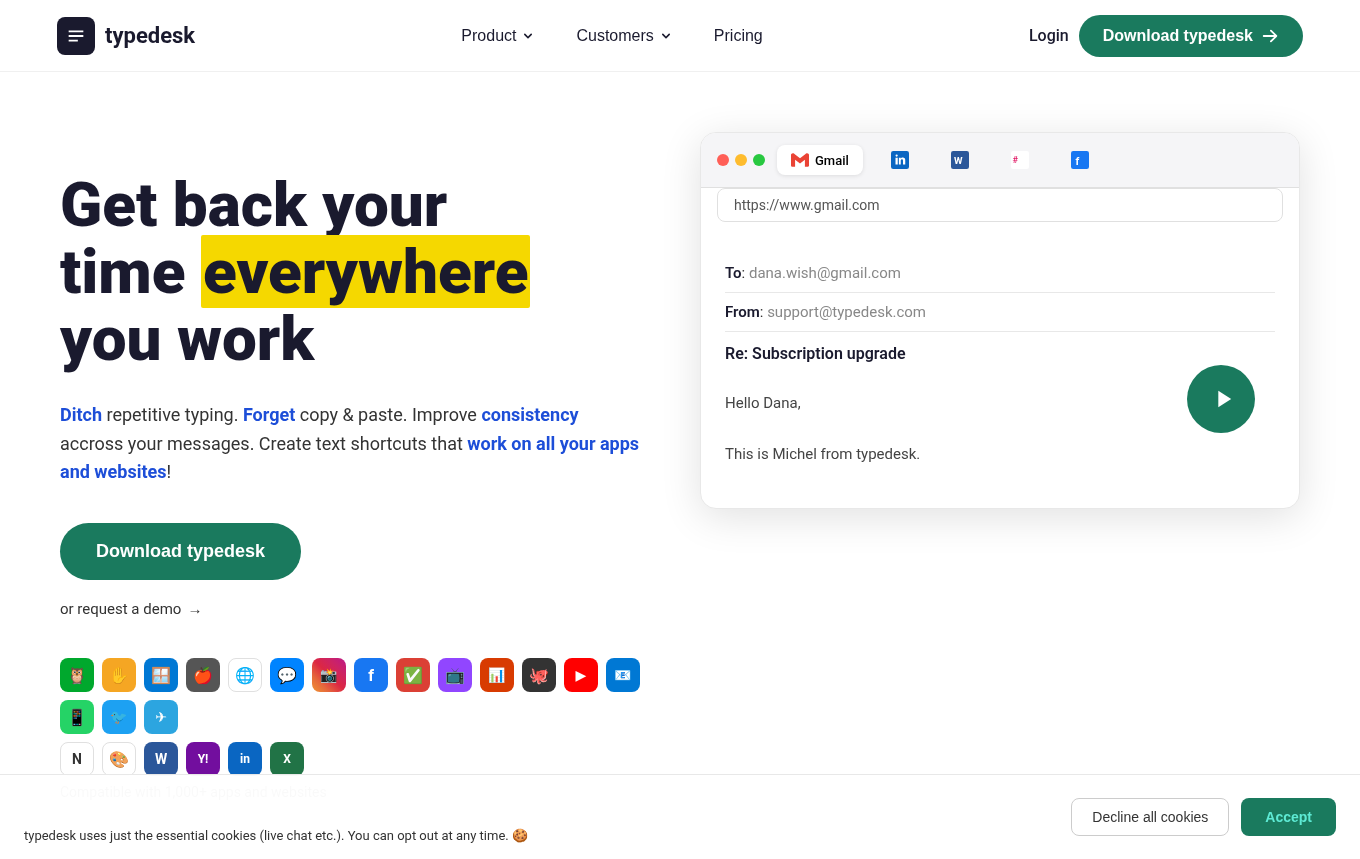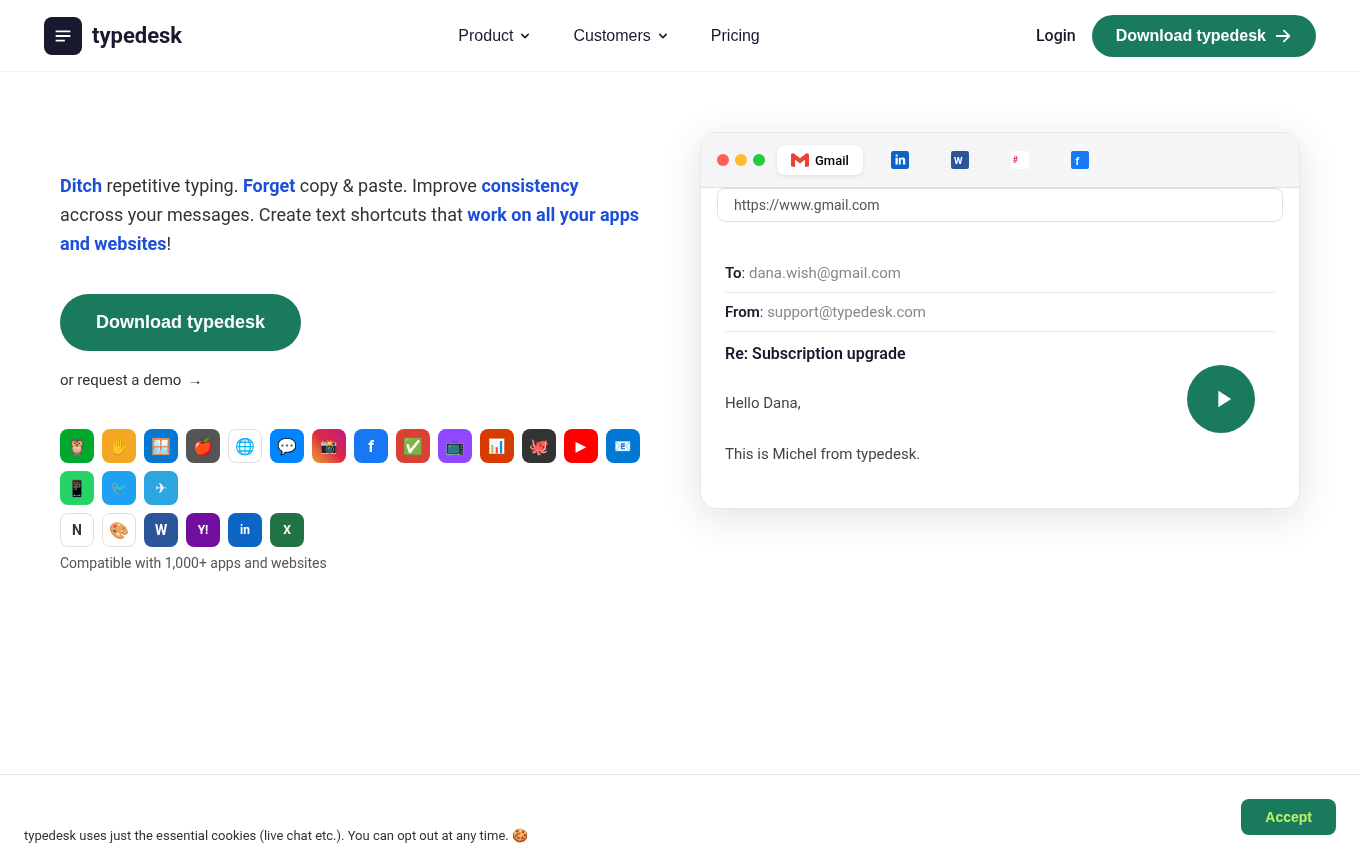--- a/index.html
+++ b/index.html
@@ -1,39 +1,39 @@
 <!DOCTYPE html>
 <html><head>
   <meta charset="utf-8">
   <style>
     * { margin: 0; padding: 0; box-sizing: border-box; }
     body { font-family: -apple-system, BlinkMacSystemFont, 'Segoe UI', Roboto, sans-serif; background: #fff; overflow-x: hidden; }
 
     
     nav {
       display: flex; align-items: center; justify-content: space-between;
-      padding: 0 44px; height: 72px; border-bottom: 1px solid #f0f0f0;
+      padding: 0 57px; height: 72px; border-bottom: 1px solid #f0f0f0;
       position: sticky; top: 0; background: #fff; z-index: 100;
     }
     .nav-logo { display: flex; align-items: center; gap: 10px; text-decoration: none; }
     .nav-logo-icon {
       width: 38px; height: 38px; background: #1a1a2e; border-radius: 8px;
       display: flex; align-items: center; justify-content: center;
     }
     .nav-logo-icon svg { width: 22px; height: 22px; fill: #fff; }
     .nav-logo-text { font-size: 22px; font-weight: 700; color: #1a1a2e; }
     .nav-links { display: flex; align-items: flex-start; gap: 8px; }
     .nav-link {
       display: flex; align-items: center; gap: 4px;
       padding: 8px 16px; border-radius: 8px;
       font-size: 16px; font-weight: 500; color: #1a1a2e;
       text-decoration: none; cursor: pointer; border: none; background: none;
     }
     .nav-link svg { width: 16px; height: 16px; }
-    .nav-right { display: flex; align-items: center; gap: 16px; justify-content: space-between; }
+    .nav-right { display: flex; align-items: center; gap: 10px; justify-content: space-between; }
     .nav-login { font-size: 16px; font-weight: 500; color: #1a1a2e; text-decoration: none; cursor: pointer; }
     .nav-download-btn {
       background: #1a7a5e; color: #fff; border: none; border-radius: 50px;
       padding: 12px 24px; font-size: 16px; font-weight: 600; cursor: pointer;
       display: flex; align-items: center; gap: 8px;
     }
 
     
     .hero {
       display: flex; align-items: flex-start; justify-content: space-between;
@@ -119,21 +119,21 @@
       z-index: 200; flex-wrap: wrap; gap: 12px;
     }
     .cookie-text { font-size: 13px; color: #333; max-width: 600px; margin-top: 37px; }
     .cookie-btns { display: flex; gap: 12px; }
     .cookie-decline {
       padding: 10px 20px; border: 1px solid #ccc; border-radius: 8px;
       background: #fff; font-size: 14px; cursor: pointer; color: #333;
     }
     .cookie-accept {
       padding: 10px 24px; border: none; border-radius: 8px;
-      background: #1a7a5e; color: #bef264; font-size: 14px; cursor: pointer; font-weight: 600;
+      background: #1a7a5e; color: #5eead4; font-size: 14px; cursor: pointer; font-weight: 600;
     }
 
     
     .icon-evernote { background: #00a82d; }
     .icon-windows { background: #0078d4; }
     .icon-apple { background: #555; }
     .icon-chrome { background: #fff; border: 1px solid #e0e0e0; }
     .icon-messenger { background: #0084ff; }
     .icon-instagram { background: linear-gradient(45deg,#f09433,#e6683c,#dc2743,#cc2366,#bc1888); }
     .icon-fb { background: #1877f2; }
@@ -189,20 +189,23 @@
       <span>Download typedesk</span>
       <svg viewBox="0 0 20 20" fill="currentColor" width="18" height="18">
           <path fill-rule="evenodd" d="M10.293 3.293a1 1 0 011.414 0l6 6a1 1 0 010 1.414l-6 6a1 1 0 01-1.414-1.414L14.586 11H3a1 1 0 110-2h11.586l-4.293-4.293a1 1 0 010-1.414z" clip-rule="evenodd"></path>
         </svg>
     </button>
   </div>
 </nav>
 
 <section class="hero">
   <div class="hero-left">
+    <h1 class="hero-headline">
+      <span>Get back your<br>time </span><span class="highlight">everywhere</span><br><span>you work</span>
+    </h1>
     <p class="hero-subtext">
       <strong>Ditch</strong> repetitive typing. <strong>Forget</strong> copy &amp; paste. Improve <strong>consistency</strong> accross your messages. Create text shortcuts that <strong>work on all your apps and websites</strong>!
     </p>
     <button class="hero-download-btn">
       <span>Download typedesk</span>
     </button>
     <br>
     <a class="hero-demo-link">
       <span>or request a demo</span>
       <span>→</span>
@@ -354,15 +357,16 @@
           </div>
         </div>
       </div>
     </div>
   </div>
 </section>
 
 <div class="cookie-banner">
   <p class="cookie-text">typedesk uses just the essential cookies (live chat etc.). You can opt out at any time. 🍪</p>
   <div class="cookie-btns">
+    <button class="cookie-decline">Decline all cookies</button>
     <button class="cookie-accept">Accept</button>
   </div>
 </div>
 
 </body></html>

